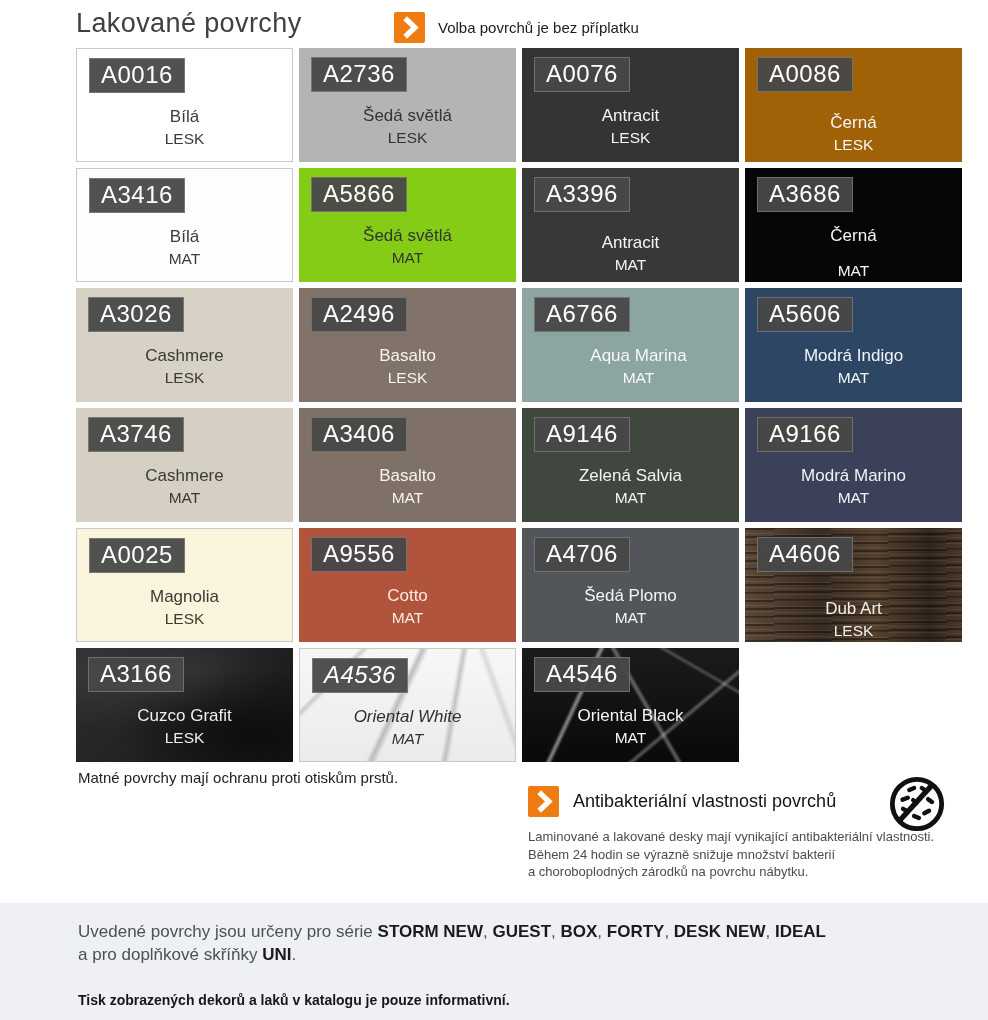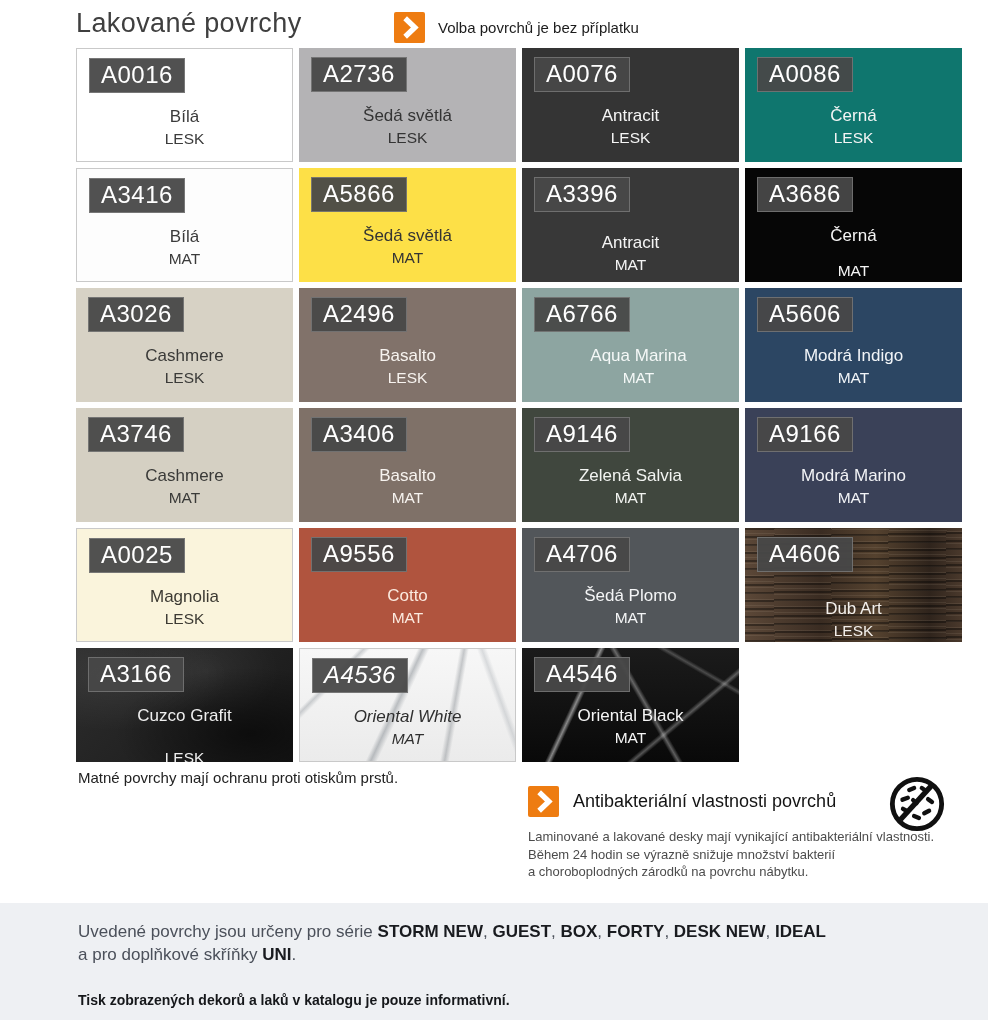--- a/index.html
+++ b/index.html
@@ -122,31 +122,31 @@
     <div class="card" style="background: rgb(180, 179, 181); color: rgb(52, 52, 52);">
       <div class="code">A2736</div>
       <div class="name">Šedá světlá</div>
       <div class="finish">LESK</div>
     </div>
     <div class="card" style="background: rgb(52, 52, 52); color: rgb(245, 245, 245);">
       <div class="code">A0076</div>
       <div class="name">Antracit</div>
       <div class="finish">LESK</div>
     </div>
-    <div class="card" style="background: #0f766e; color: rgb(245, 245, 245);">
+    <div class="card" style="background: #a16207; color: rgb(245, 245, 245); justify-content: center;">
       <div class="code">A0086</div>
       <div class="name">Černá</div>
       <div class="finish">LESK</div>
     </div>
     <div class="card bordered" style="background: rgb(253, 253, 253); color: rgb(59, 59, 59);">
       <div class="code">A3416</div>
       <div class="name">Bílá</div>
       <div class="finish">MAT</div>
     </div>
-    <div class="card" style="background: #fde047; color: rgb(52, 52, 52);">
+    <div class="card" style="background: #84cc16; color: rgb(52, 52, 52);">
       <div class="code">A5866</div>
       <div class="name">Šedá světlá</div>
       <div class="finish">MAT</div>
     </div>
     <div class="card" style="background: rgb(56, 56, 56); color: rgb(245, 245, 245); justify-content: center;">
       <div class="code">A3396</div>
       <div class="name">Antracit</div>
       <div class="finish">MAT</div>
     </div>
     <div class="card" style="background: rgb(6, 6, 6); color: rgb(245, 245, 245); justify-content: space-between;">
@@ -207,21 +207,21 @@
     <div class="card" style="background: rgb(82, 86, 90); color: rgb(244, 245, 246);">
       <div class="code">A4706</div>
       <div class="name">Šedá Plomo</div>
       <div class="finish">MAT</div>
     </div>
     <div class="card tx-wood" style="color: rgb(243, 239, 235);">
       <div class="code">A4606</div>
       <div class="name">Dub Art</div>
       <div class="finish">LESK</div>
     </div>
-    <div class="card tx-graphite" style="color: rgb(239, 239, 239); gap: 20px;">
+    <div class="card tx-graphite" style="color: rgb(239, 239, 239);">
       <div class="code">A3166</div>
       <div class="name">Cuzco Grafit</div>
       <div class="finish">LESK</div>
     </div>
     <div class="card tx-marble-white bordered" style="color: rgb(47, 47, 47); font-style: italic;">
       <div class="code">A4536</div>
       <div class="name">Oriental White</div>
       <div class="finish">MAT</div>
     </div>
     <div class="card tx-marble-black" style="color: rgb(245, 245, 245);">

